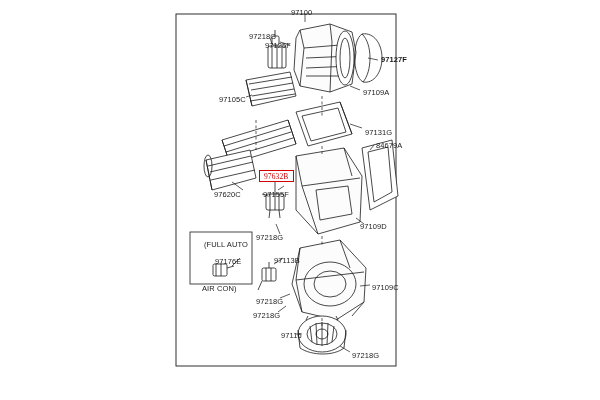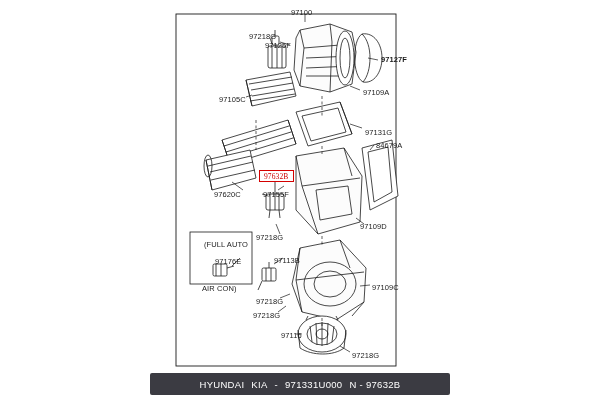--- a/index.html
+++ b/index.html
@@ -210,23 +210,16 @@
     <div class="lbl" style="left:202px; top:248px;margin-top:36px;">AIR CON)</div>
     <div class="lbl" style="left:215px; top:257px;">97176E</div>
     <div class="lbl" style="left:274px; top:256px;">97113B</div>
     <div class="lbl" style="left:372px; top:283px;">97109C</div>
     <div class="lbl" style="left:256px; top:297px;">97218G</div>
     <div class="lbl" style="left:253px; top:311px;">97218G</div>
     <div class="lbl" style="left:281px; top:331px;">97116</div>
     <div class="lbl" style="left:352px; top:351px;">97218G</div>
   </div>
 
-  <div class="footer">
-    <span>HYUNDAI</span>
-    <span>KIA</span>
-    <span>-</span>
-    <span>971331U000</span>
-    <span>N - 97632B</span>
-  </div>
 
   <div class="sidebar-l"></div>
   <div class="sidebar-r"></div>
 </div>
 
 </body></html>

